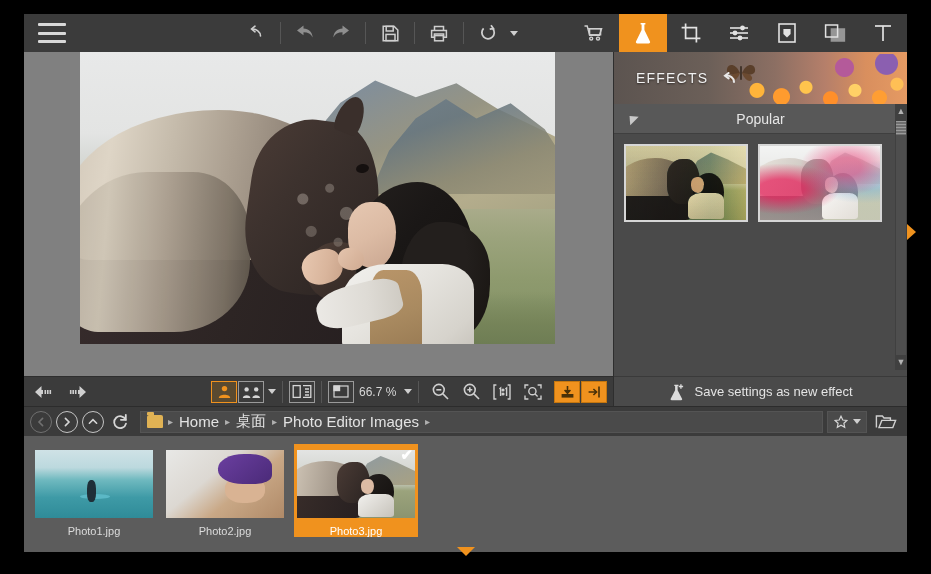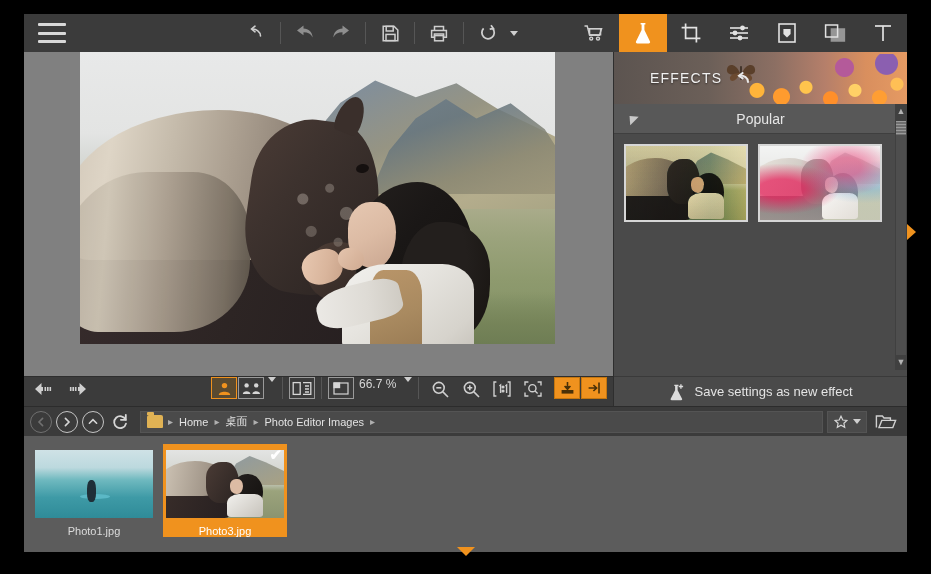--- a/index.html
+++ b/index.html
@@ -124,21 +124,21 @@
   .ph-w-hand { position:absolute; left:222px; top:198px; width:40px; height:34px;
     background: linear-gradient(120deg,#e9cab3 0%,#d9b59c 60%,#c7a188 100%);
     border-radius: 44% 40% 40% 46%; transform: rotate(-18deg); }
   .ph-w-hand2 { position:absolute; left:258px; top:196px; width:26px; height:22px;
     background: linear-gradient(120deg,#e4c4ad 0%,#d0ab92 100%);
     border-radius: 46%; transform: rotate(10deg); }
 
   
   .canvas-bar {
     height: 30px; min-height: 30px; background: #3b3b3b;
-    display: flex; padding: 0 6px; gap: 1px;
+    display: flex; align-items: center; padding: 0 6px; gap: 1px;
     border-top: 1px solid #2e2e2e;
   }
   .cb-btn { width: 30px; height: 24px; display:flex; align-items:center; justify-content:center;
     color:#cfcfcf; cursor:pointer; }
   .cb-icon-box {
     width: 26px; height: 22px; display:flex;align-items:center;justify-content:center;
     border:1px solid #9a9a9a; color:#d6d6d6; cursor:pointer;
   }
   .cb-icon-box.accent { border-color:#f0921e; background:#5a4a30; }
   .zoomlevel { color:#d6d6d6; font-size:12px; padding: 0 4px; white-space:nowrap; }
@@ -165,21 +165,21 @@
       radial-gradient(circle at 40% 64%, #ffc44d 0 6px, transparent 7px),
       radial-gradient(circle at 54% 86%, #ff8f2a 0 7px, transparent 8px),
       radial-gradient(circle at 68% 70%, #ffd066 0 6px, transparent 7px),
       radial-gradient(circle at 82% 84%, #ff9e33 0 7px, transparent 8px),
       radial-gradient(circle at 92% 58%, #ffbf55 0 6px, transparent 7px),
       radial-gradient(circle at 62% 26%, #b45a9a 0 9px, transparent 10px),
       radial-gradient(circle at 86% 18%, #8b5fb0 0 11px, transparent 12px);
     filter: blur(.6px); }
   .fx-header .butterfly { position:absolute; left:110px; top:8px; width:34px; height:26px; }
   .fx-title { color:#f2f2f2; font-size:14px; letter-spacing:1.2px;
-    padding-left:36px; position:relative; z-index:2; text-shadow:0 1px 2px rgba(0,0,0,.55);text-align:right; }
+    padding-left:22px; position:relative; z-index:2; text-shadow:0 1px 2px rgba(0,0,0,.55);text-align:right; }
   .fx-reset { display:inline-flex; vertical-align:middle; margin-left:8px; color:#e8e8e8; cursor:pointer;}
 
   .fx-scroll { flex:1; overflow:hidden; display:flex; flex-direction:column; }
   .fx-orig {
     background:#5a5a5a; padding:10px 0 4px; display:flex; flex-direction:column;
     align-items:center; border-bottom:1px solid #3f3f3f;
   }
   .fx-thumb { width:124px; height:80px; border:2px solid #d6d6d6; overflow:hidden; position:relative;
     background:#b8b8ae; cursor:pointer;}
   .fx-label { color:#e0e0e0; font-size:12px; margin:5px 0 3px; }
@@ -247,21 +247,21 @@
     height: 30px; min-height:30px; background:#3b3b3b; display:flex; align-items:center;
     padding: 0 6px; gap:4px; border-top:1px solid #2c2c2c;
   }
   .nav-circle { width:22px;height:22px;border-radius:50%;border:1.5px solid #c4c4c4;
     display:flex;align-items:center;justify-content:center;color:#d6d6d6;cursor:pointer;font-size:11px;}
   .nav-circle.dim { border-color:#707070; color:#707070; }
   .nav-plain { width:24px;height:22px;display:flex;align-items:center;justify-content:center;
     color:#d6d6d6;cursor:pointer;}
   .crumbs { flex:1; height:22px; background:#4a4a4a; display:flex; align-items:center;
     padding:0 6px; gap:3px; margin-left:4px; border:1px solid #545454; overflow:hidden;}
-  .crumb { color:#e2e2e2; font-size:11px; padding:0 3px; cursor:pointer; white-space:nowrap;}
+  .crumb { color:#e2e2e2; font-size:15px; padding:0 3px; cursor:pointer; white-space:nowrap;}
   .crumb-sep { color:#b0b0b0; font-size:10px; }
   .folder-ico { width:16px;height:13px;background:#e0b254;border-radius:2px 2px 1px 1px;
     position:relative; margin-right:2px;}
   .folder-ico:before { content:""; position:absolute; left:0; top:-3px; width:7px;height:3px;
     background:#e0b254; border-radius:1px 1px 0 0;}
   .star-box { width:40px;height:22px;background:#4a4a4a;border:1px solid #545454;
     display:flex;align-items:center;justify-content:center;gap:2px;cursor:pointer;color:#d6d6d6;}
   .openfolder { width:30px;height:22px;display:flex;align-items:center;justify-content:center;
     color:#cfcfcf;cursor:pointer;}
 
@@ -678,20 +678,26 @@
 
   <div class="filmstrip">
 
     <div class="film-item">
       <div class="film-thumb">
           <div class="t1"></div>
         </div>
       <div class="film-name">Photo1.jpg</div>
     </div>
 
+    <div class="film-item">
+      <div class="film-thumb">
+          <div class="t2"></div>
+        </div>
+      <div class="film-name">Photo2.jpg</div>
+    </div>
 
     <div class="film-item sel">
       <div class="check">✔</div>
       <div class="film-thumb">
         <div class="t3">
           <div class="mini">
             <div class="m-sky"></div>
               <div class="m-mtn"></div>
             <div class="m-horse"></div>
               <div class="m-mane"></div>

